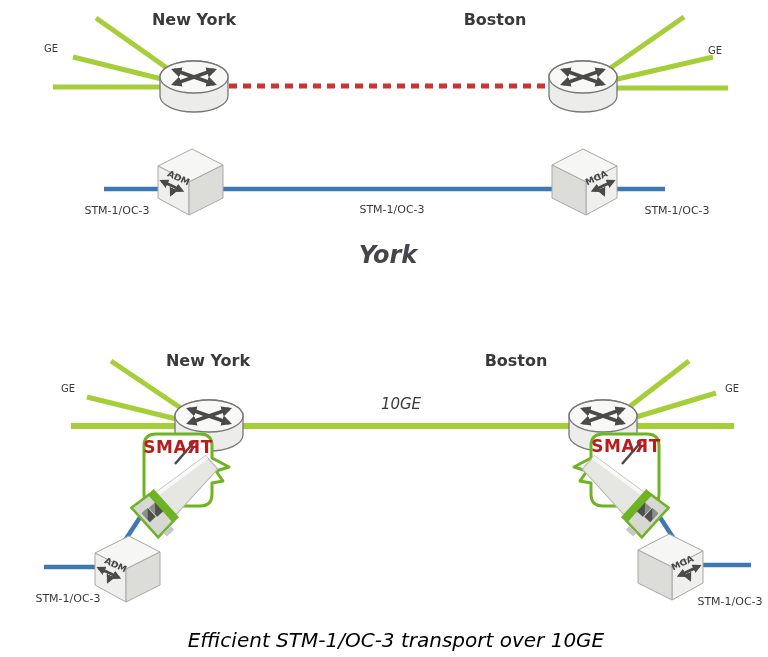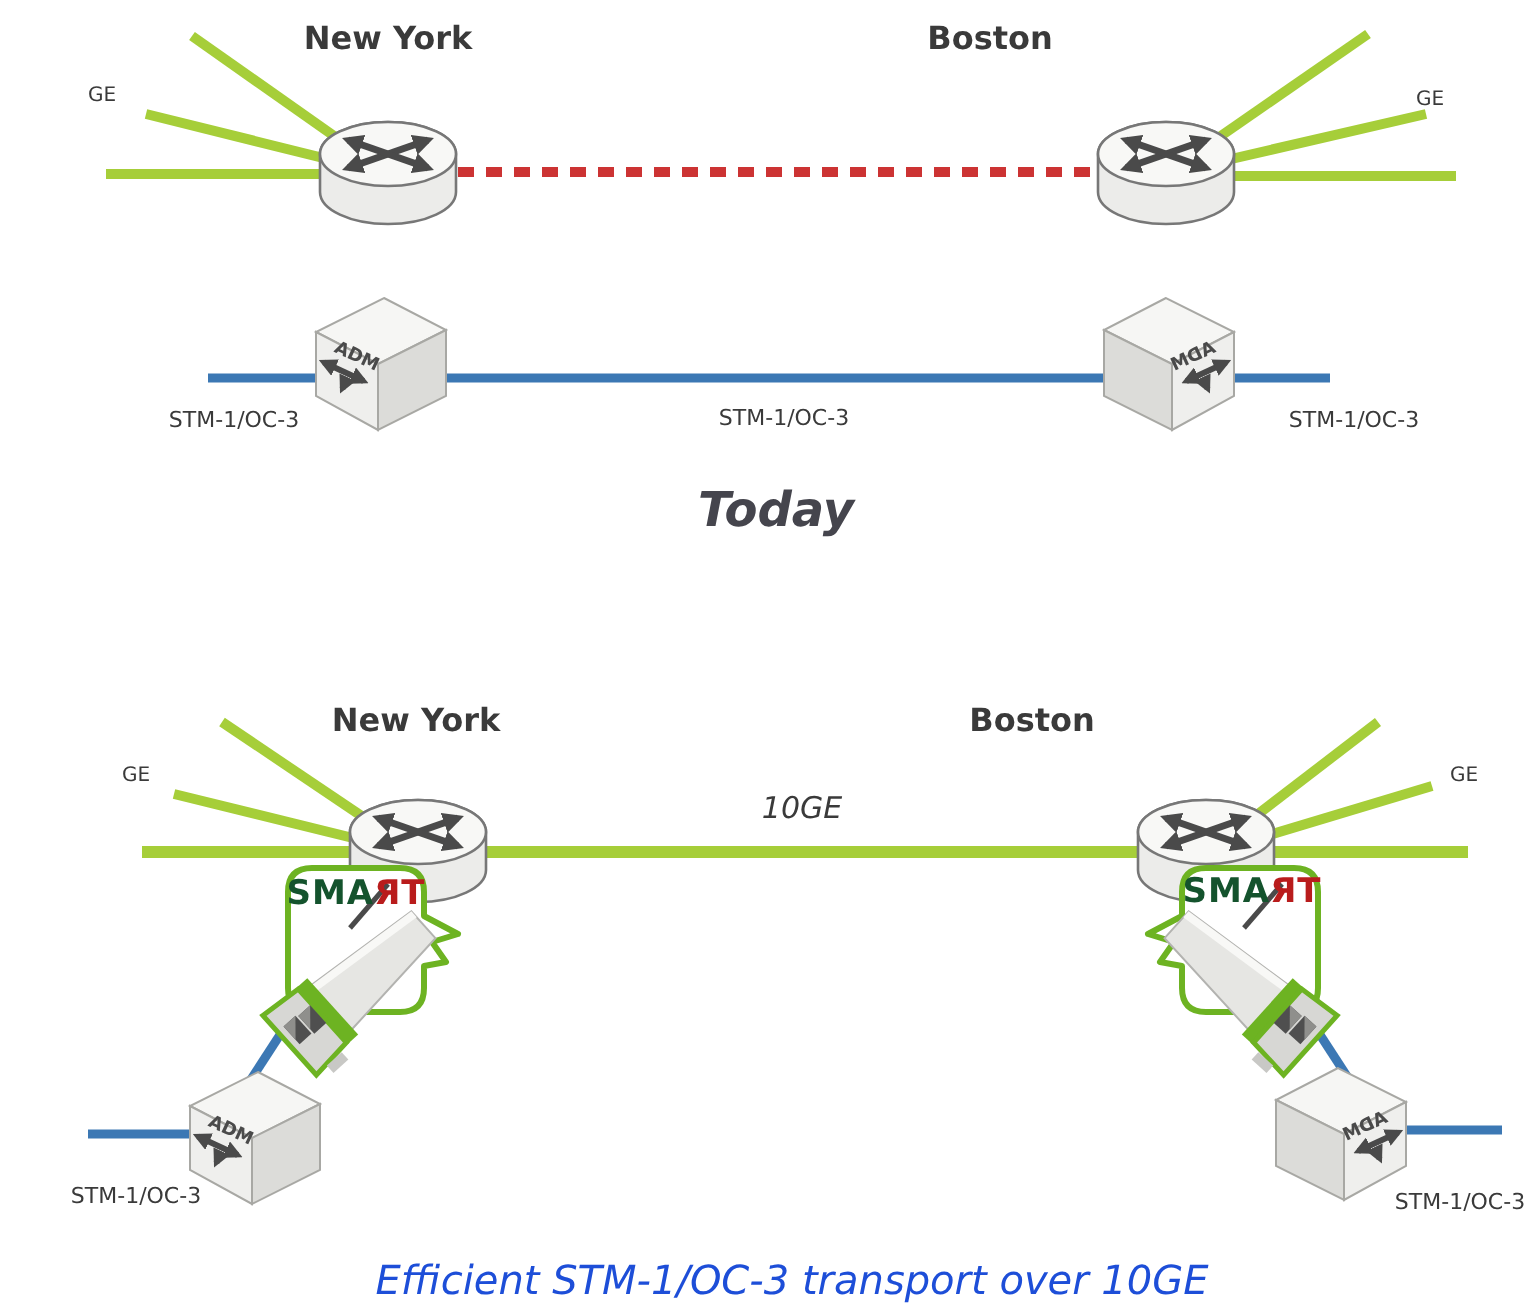--- a/index.html
+++ b/index.html
@@ -6,23 +6,23 @@
   #stage{position:relative;width:768px;height:657px;background:#ffffff;overflow:hidden;
          font-family:"DejaVu Sans","Liberation Sans",sans-serif;margin-left:16px;}
   #stage svg{position:absolute;left:0;top:0;}
   .lbl{position:absolute;transform:translate(-50%,-50%);white-space:nowrap;
        color:#3a3a3a;font-family:"DejaVu Sans","Liberation Sans",sans-serif;}
   .city{font-weight:bold;font-size:16px;}
   .small{font-size:10px;}
   .stm{font-size:11px;}
   .ten{font-size:15px;}
   .title{font-size:24px;font-weight:bold;font-style:italic;color:#45454d;}
-  .caption{font-size:20px;font-style:italic;color:#1d4ed8;}
+  .caption{font-size:20px;font-style:italic;color:#000000;}
   .smart{font-size:17px;font-weight:bold;letter-spacing:.5px;}
-  .smart .sg{color:#14532d;}
+  .smart .sg{color:#b91c1c;}
   .smart .sd{color:#b91c1c;}
 </style>
 </head>
 <body>
 
 <div id="stage">
 
   <svg width="768" height="657" viewBox="0 0 768 657">
     <defs>
       <marker id="ah" viewBox="0 0 10 10" refX="7" refY="5" markerWidth="3" markerHeight="3" orient="auto-start-reverse">
@@ -116,21 +116,21 @@
     <use href="#cube" transform="translate(689,533) scale(-1,1)"></use>
   </svg>
 
   <div class="lbl city" style="left:178px;top:19px;">New York</div>
   <div class="lbl city" style="left:479px;top:19px;">Boston</div>
   <div class="lbl small" style="left:35px;top:48px;">GE</div>
   <div class="lbl small" style="left:699px;top:50px;">GE</div>
   <div class="lbl stm" style="left:101px;top:210px;">STM-1/OC-3</div>
   <div class="lbl stm" style="left:376px;top:209px;">STM-1/OC-3</div>
   <div class="lbl stm" style="left:661px;top:210px;">STM-1/OC-3</div>
-  <div class="lbl title" style="left:372px;top:255px;">Today</div>
+  <div class="lbl title" style="left:372px;top:255px;">York</div>
 
   <div class="lbl city" style="left:192px;top:360px;">New York</div>
   <div class="lbl city" style="left:500px;top:360px;">Boston</div>
   <div class="lbl small" style="left:52px;top:388px;">GE</div>
   <div class="lbl small" style="left:716px;top:388px;">GE</div>
   <div class="lbl ten" style="left:385px;top:404px;font-style:italic;">10GE</div>
 
   <div class="lbl smart" style="left:162px;top:447px;"><span class="sg">SMA</span><span class="sd">ЯT</span></div>
   <div class="lbl smart" style="left:610px;top:446px;"><span class="sg">SMA</span><span class="sd">ЯT</span></div>
 

